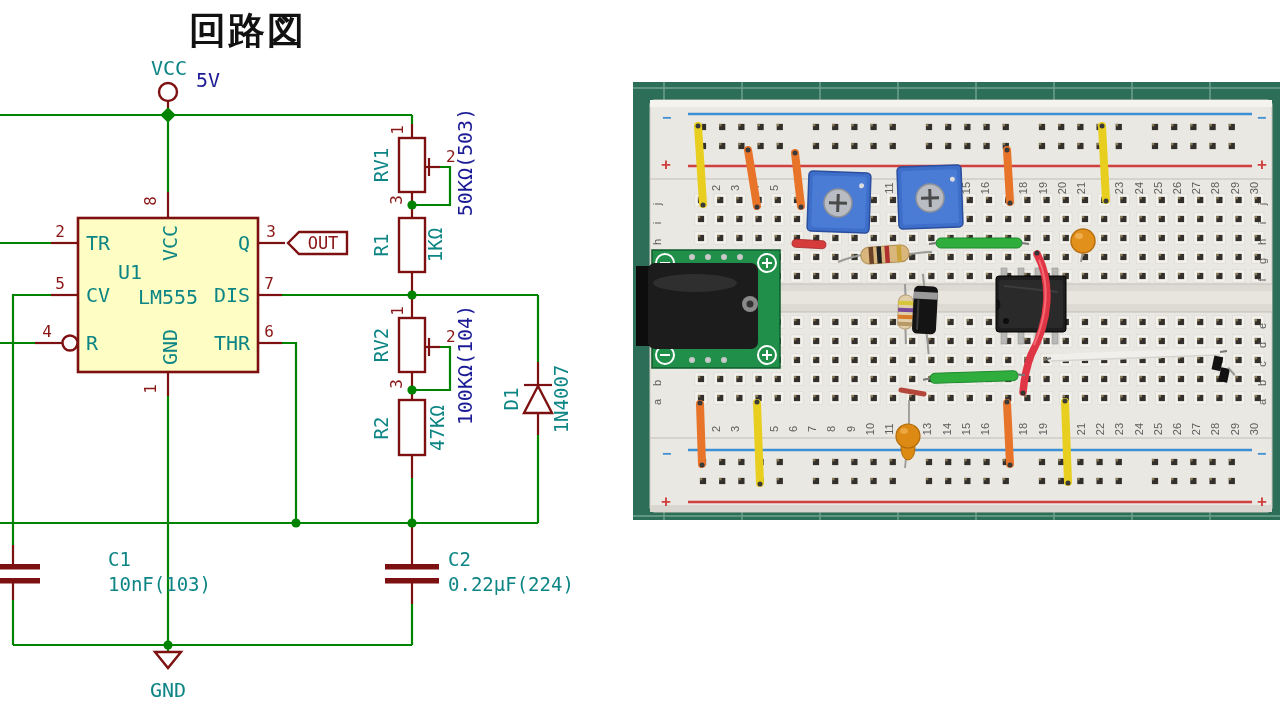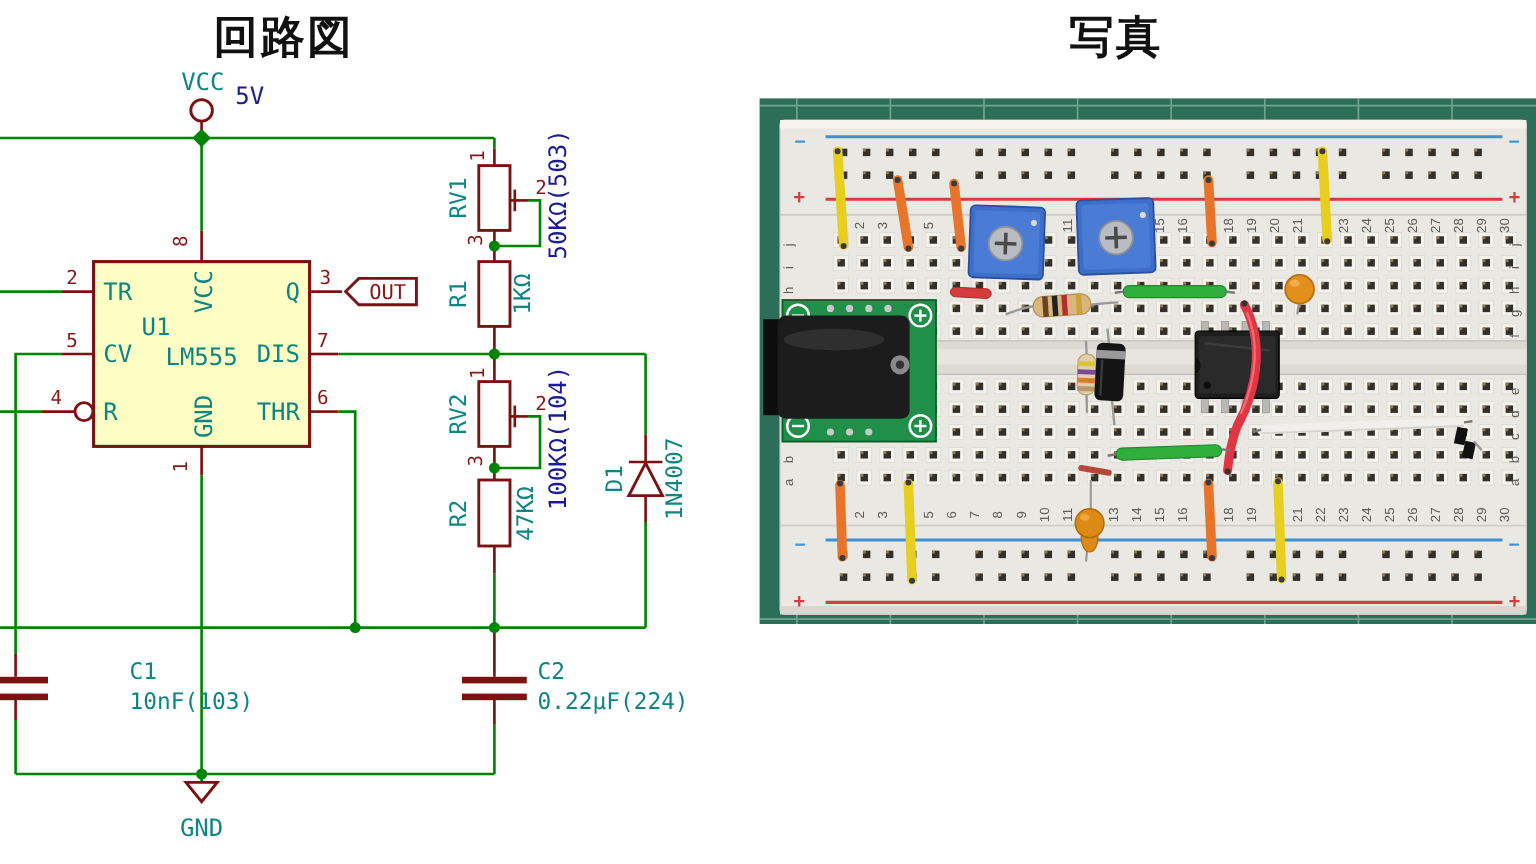--- a/index.html
+++ b/index.html
@@ -1,20 +1,20 @@
 <!DOCTYPE html>
 <html><head>
 <meta charset="utf-8">
 <style>
   html,body{margin:0;padding:0;background:#ffffff;}
   .page{position:relative;width:1280px;height:720px;background:#fff;overflow:hidden;
         font-family:"Liberation Sans",sans-serif;}
   .panel-title{position:absolute;top:6px;font-size:37px;font-weight:bold;color:#111;
         text-align:center;letter-spacing:2px;}
-  #title-left{left:84px;width:305px;font-family:Liberation Serif, serif;}
+  #title-left{left:95px;width:305px;font-family:Liberation Serif, serif;}
   #title-right{left:780px;width:300px;}
   svg{position:absolute;left:0;top:0;}
   
   .sch-teal{fill:#0e8585;font-family:"DejaVu Sans Mono",monospace;font-size:20px;}
   .sch-teal-sm{fill:#0e8585;font-family:"DejaVu Sans Mono",monospace;font-size:19px;}
   .sch-navy{fill:#1b1b96;font-family:"DejaVu Sans Mono",monospace;font-size:20px;}
   .sch-red{fill:#8a1515;font-family:"DejaVu Sans Mono",monospace;font-size:16px;}
   .sch-out{fill:#8a1515;font-family:"DejaVu Sans Mono",monospace;font-size:17px;}
   .wire{stroke:#008400;stroke-width:2.2;fill:none;}
   .pin{stroke:#7d1010;stroke-width:2.2;fill:none;}
@@ -29,21 +29,20 @@
   .bb-minus{fill:#3f8fd4;font-family:"Liberation Sans",sans-serif;font-size:16px;font-weight:bold;}
   .bb-plus{fill:#d04040;font-family:"Liberation Sans",sans-serif;font-size:17px;font-weight:bold;}
   .pcb-label{fill:#ffffff;font-family:"Liberation Sans",sans-serif;font-size:7px;font-weight:bold;}
 </style>
 </head>
 <body>
 
 <div class="page">
 
   <div class="panel-title" id="title-left">回路図</div>
-  <div class="panel-title" id="title-right">写真</div>
 
   <svg width="1280" height="720" viewBox="0 0 1280 720">
 
     <g>
 
       <g>
         <polyline class="wire" points="0,115 412,115"></polyline>
         <polyline class="wire" points="168,115 168,192"></polyline>
         <polyline class="wire" points="412,115 412,124"></polyline>
         <polyline class="wire" points="282,295 538,295"></polyline>

